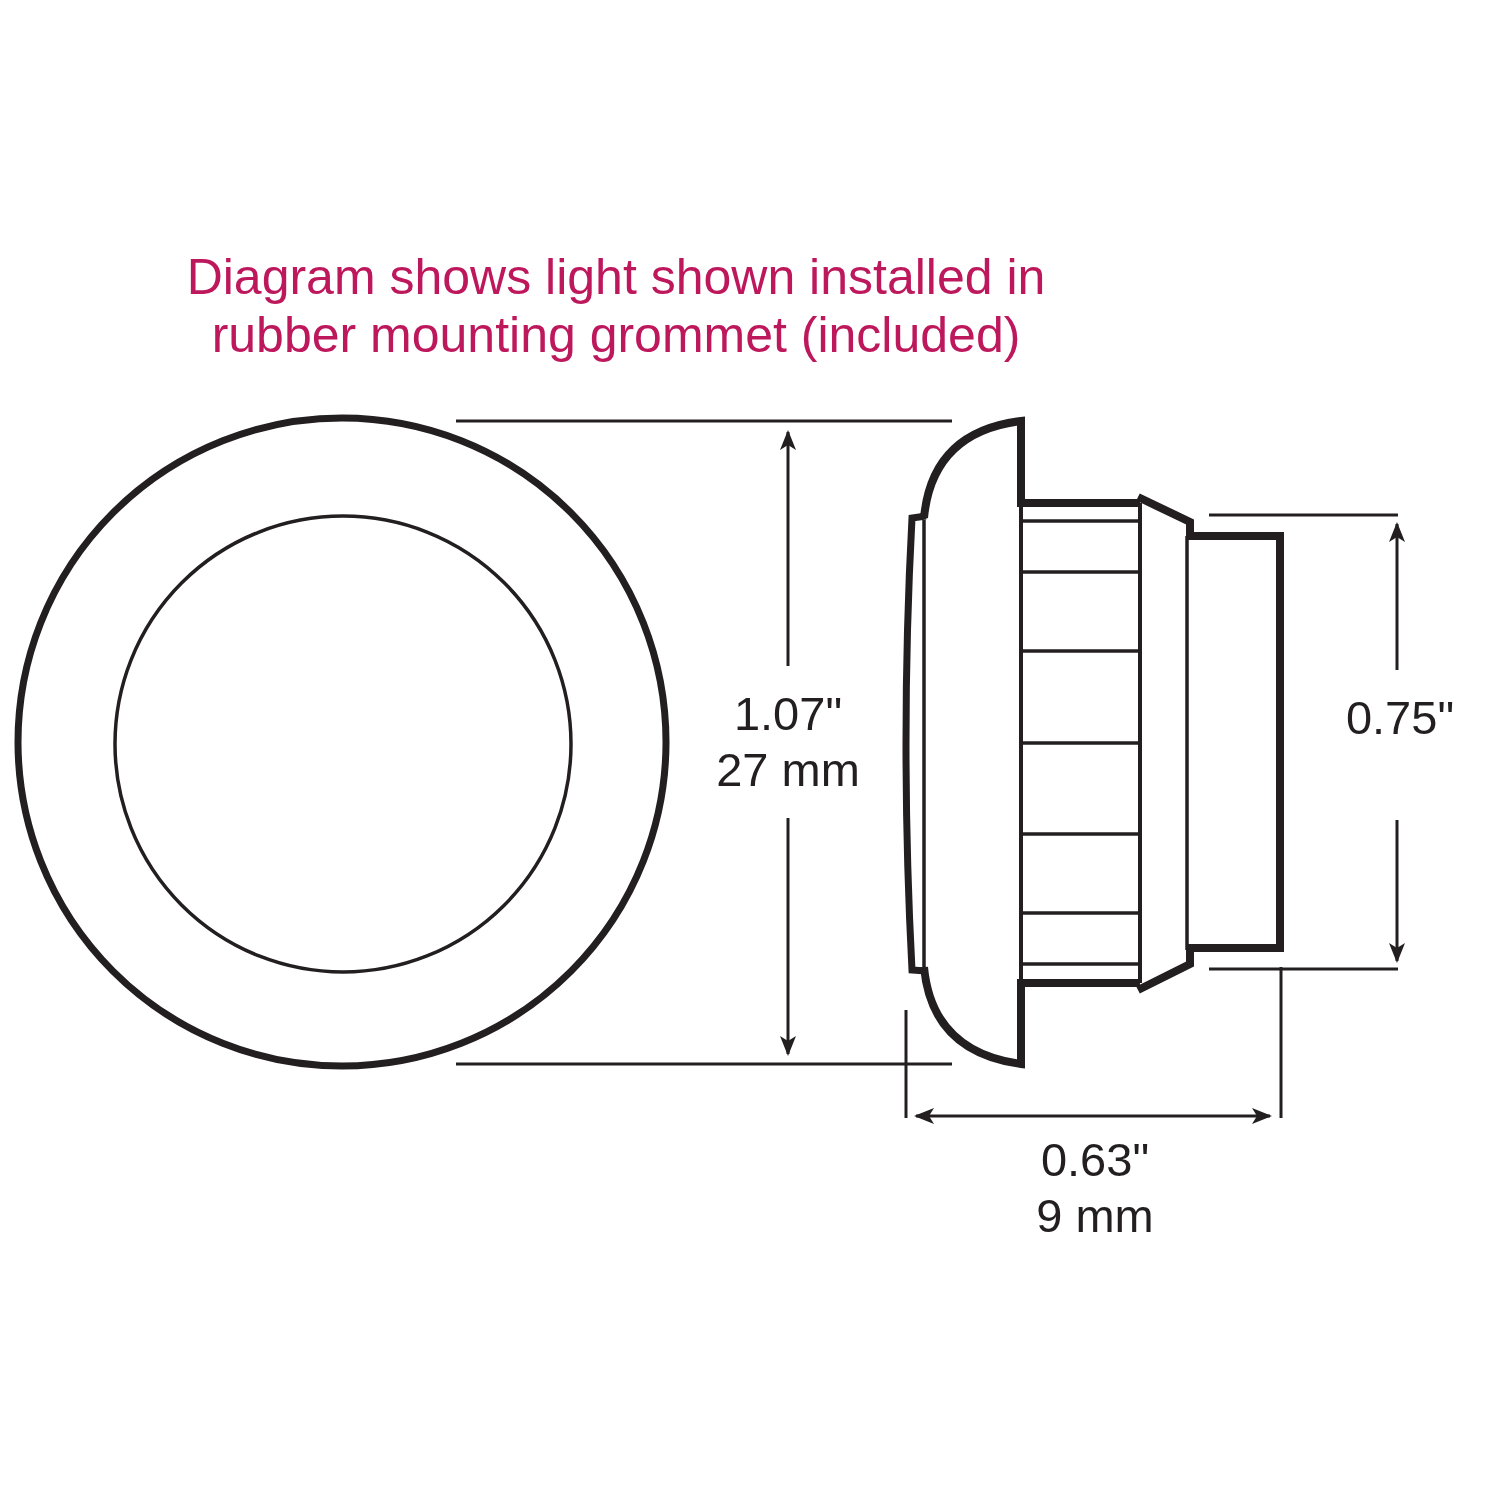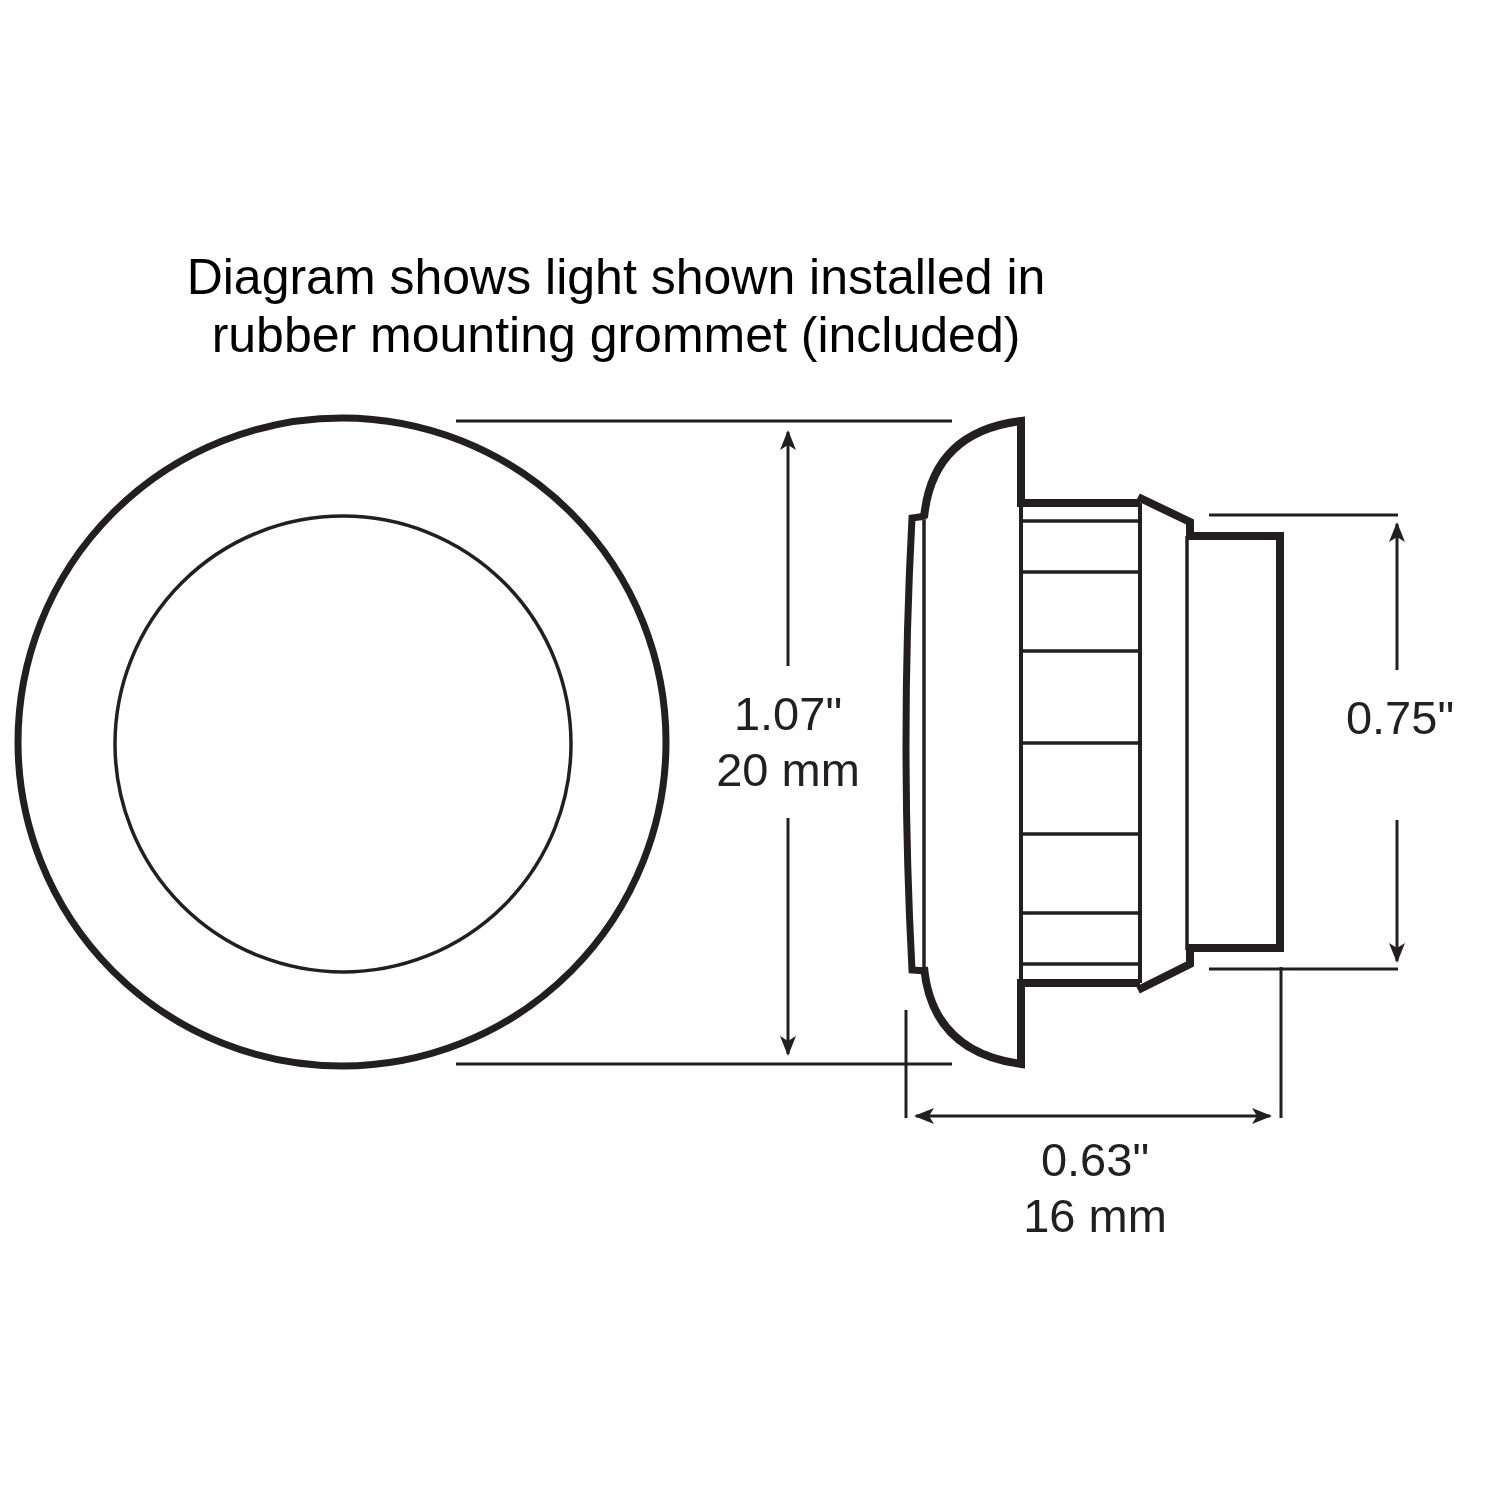--- a/index.html
+++ b/index.html
@@ -1,21 +1,21 @@
 <!DOCTYPE html>
 <html><head>
   <meta charset="utf-8">
   <style>
     html, body { margin: 0; padding: 0; background: #ffffff; }
     body { width: 1500px; height: 1500px; position: relative; overflow: hidden; }
     .stage { position: absolute; left: 0; top: 0; width: 1500px; height: 1500px; }
     svg.drawing { position: absolute; left: 0; top: 0; }
     .caption {
       position: absolute; left: 0; width: 1232px; top: 248px;
-      text-align: center; color: #000000;
+      text-align: center; color: #be185d;
       font-family: "Liberation Sans", sans-serif;
       font-size: 50px; line-height: 58px;
     }
     .caption div { white-space: nowrap; }
     .dim {
       position: absolute; color: #231f20;
       font-family: "Liberation Sans", sans-serif;
       font-size: 47px; line-height: 56px; text-align: center;
       white-space: nowrap; background: #ffffff;
     }
@@ -89,25 +89,25 @@
     <g stroke="#231f20" fill="none">
       <line x1="906" y1="1010" x2="906" y2="1118" stroke-width="3"></line>
       <line x1="1281" y1="967" x2="1281" y2="1118" stroke-width="3"></line>
       <line x1="1000" y1="1116" x2="916" y2="1116" stroke-width="3" marker-end="url(#arrow)"></line>
       <line x1="1000" y1="1116" x2="1270" y2="1116" stroke-width="3" marker-end="url(#arrow)"></line>
     </g>
   </svg>
 
   <div class="dim dim-height">
     <div>1.07"</div>
-    <div>20 mm</div>
+    <div>27 mm</div>
   </div>
 
   <div class="dim dim-grommet">
     <div>0.75"</div>
   </div>
 
   <div class="dim dim-depth">
     <div>0.63"</div>
-    <div>16 mm</div>
+    <div>9 mm</div>
   </div>
 
 </div>
 
 </body></html>

